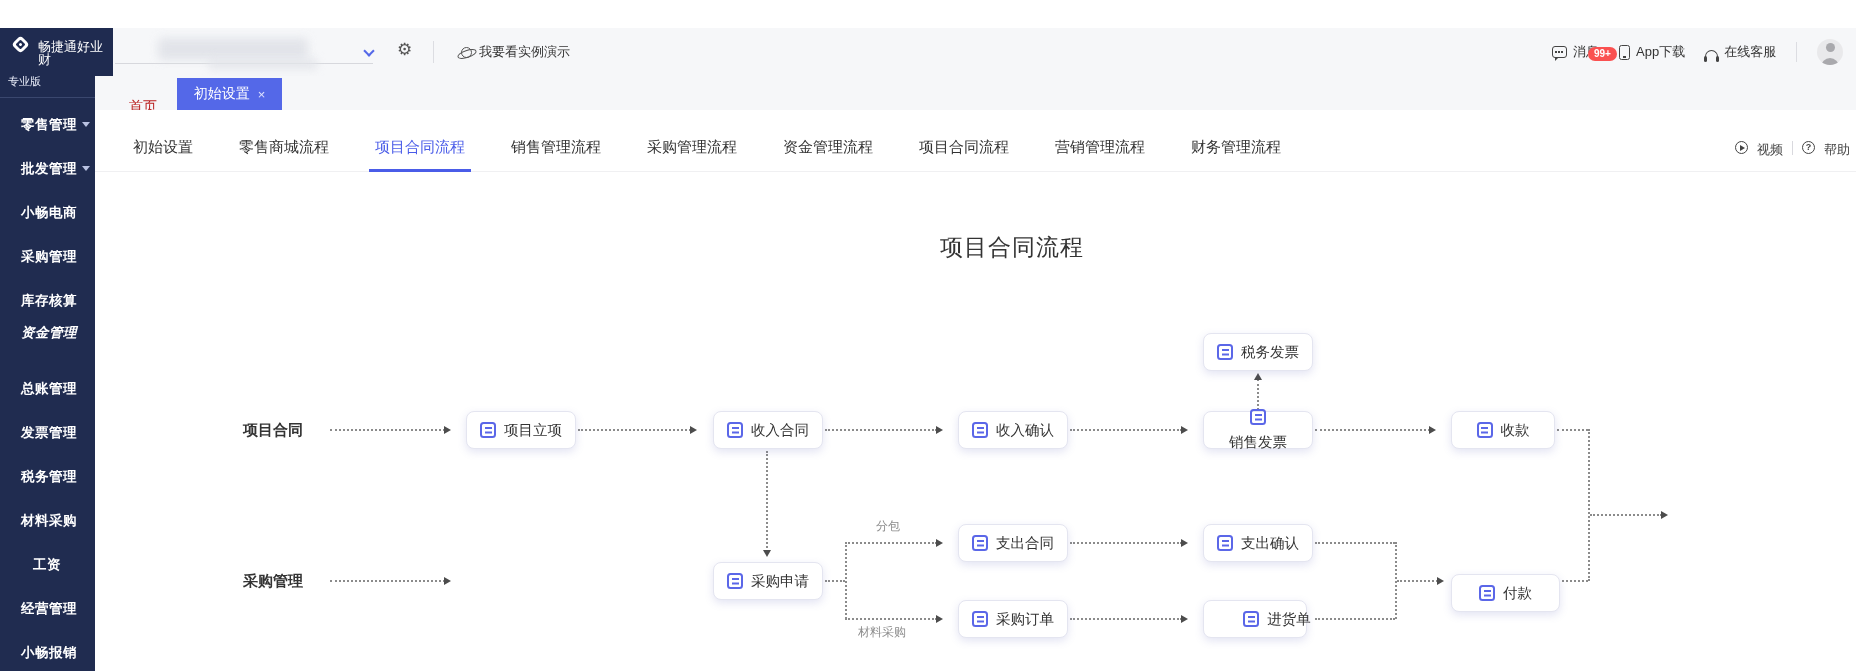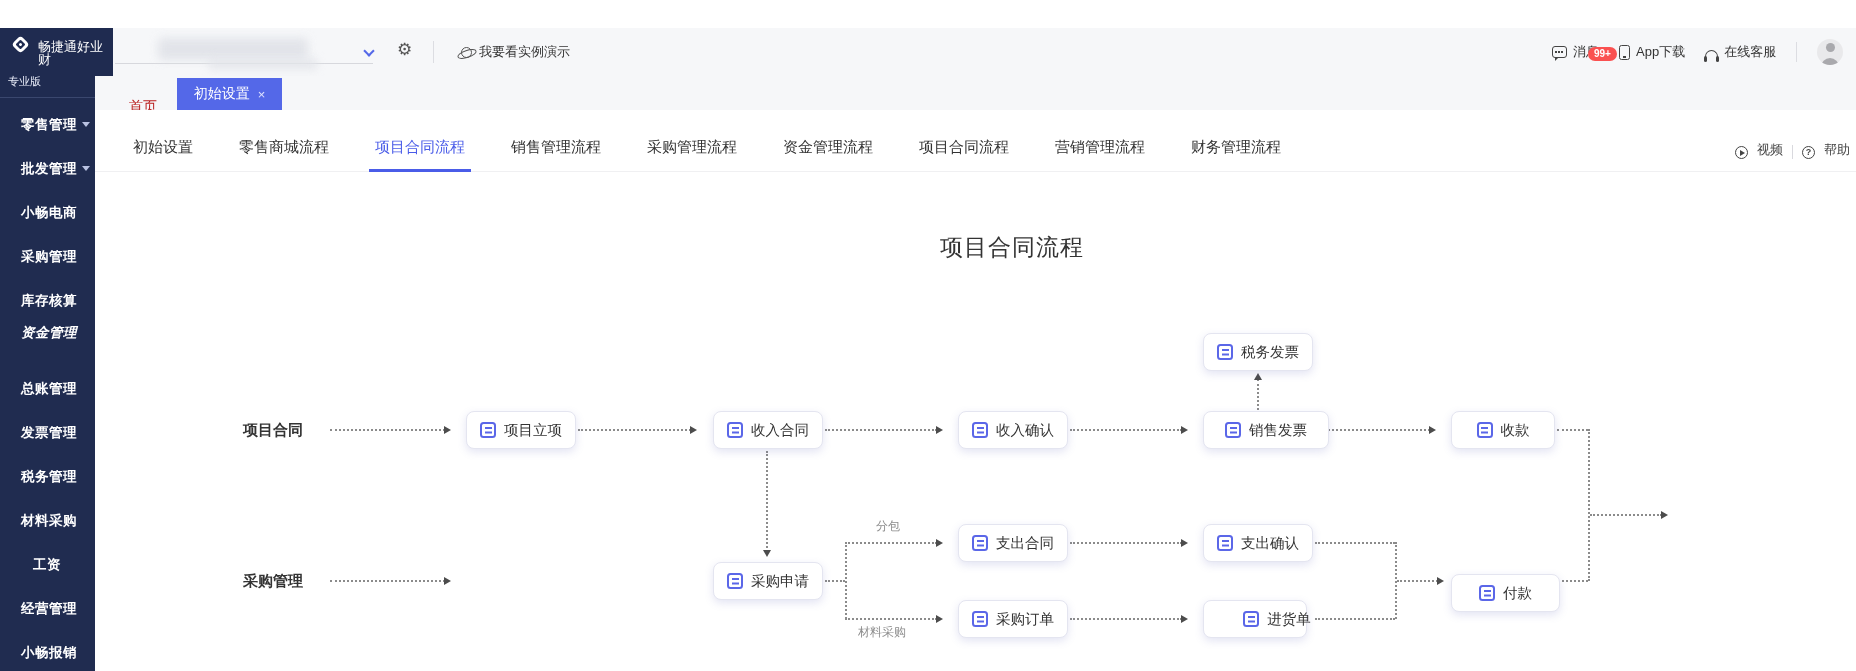--- a/index.html
+++ b/index.html
@@ -68,21 +68,21 @@
   .caret { display:inline-block; margin-left:5px; vertical-align:2px;
     border-left:4.5px solid transparent; border-right:4.5px solid transparent; border-top:5px solid #b9c2e2; }
 
   
   .content { position:absolute; left:95px; top:110px; width:1761px; height:561px; background:#fff; }
   .subtabs { position:absolute; left:0; top:0; width:100%; height:62px; border-bottom:1px solid #f0f0f2;
     display:flex; align-items:flex-end; padding:0 0 14px 38px; gap:46px; }
   .subtab { font-size:15px; color:#333; cursor:pointer; position:relative; white-space:nowrap; }
   .subtab.active { color:#4a5ce8; }
   .subtab.active:after { content:""; position:absolute; left:-6px; right:-6px; bottom:-15px; height:3px; background:#4a5ce8; }
-  .subtab-right { position:absolute; right:6px; bottom:12px; display:flex; align-items:flex-end; gap:9px;
+  .subtab-right { position:absolute; right:6px; bottom:12px; display:flex; align-items:flex-start; gap:9px;
     font-size:13px; color:#444; }
   .icon-play { position:relative; width:13px; height:13px; border:1.5px solid #444; border-radius:50%; flex:none; }
   .icon-play:after { content:""; position:absolute; left:4px; top:3px;
     border-left:5px solid #444; border-top:3.5px solid transparent; border-bottom:3.5px solid transparent; }
   .icon-help { width:13px; height:13px; border:1.5px solid #444; border-radius:50%; flex:none;
     font-size:9px; line-height:11px; text-align:center; color:#444; font-weight:bold; }
   .icon-help:after { content:"?"; }
   .subdiv { height:14px; border-left:1px solid #d9d9de; }
 
   .flow-title { position:absolute; left:817px; top:122px; width:200px; text-align:center;
@@ -251,21 +251,21 @@
       <span>项目立项</span>
     </div>
     <div class="node" style="left:618px; top:301px; width:110px;">
       <span class="nicon"></span>
       <span>收入合同</span>
     </div>
     <div class="node" style="left:863px; top:301px; width:110px;">
       <span class="nicon"></span>
       <span>收入确认</span>
     </div>
-    <div class="node" style="left:1108px; top:301px; width:126px;">
+    <div class="node" style="left:1108px; top:301px; width:110px;flex-direction:column;">
       <span class="nicon"></span>
       <span>销售发票</span>
     </div>
     <div class="node" style="left:1356px; top:301px; width:104px;">
       <span class="nicon"></span>
       <span>收款</span>
     </div>
     <div class="node" style="left:1108px; top:223px; width:110px;">
       <span class="nicon"></span>
       <span>税务发票</span>

